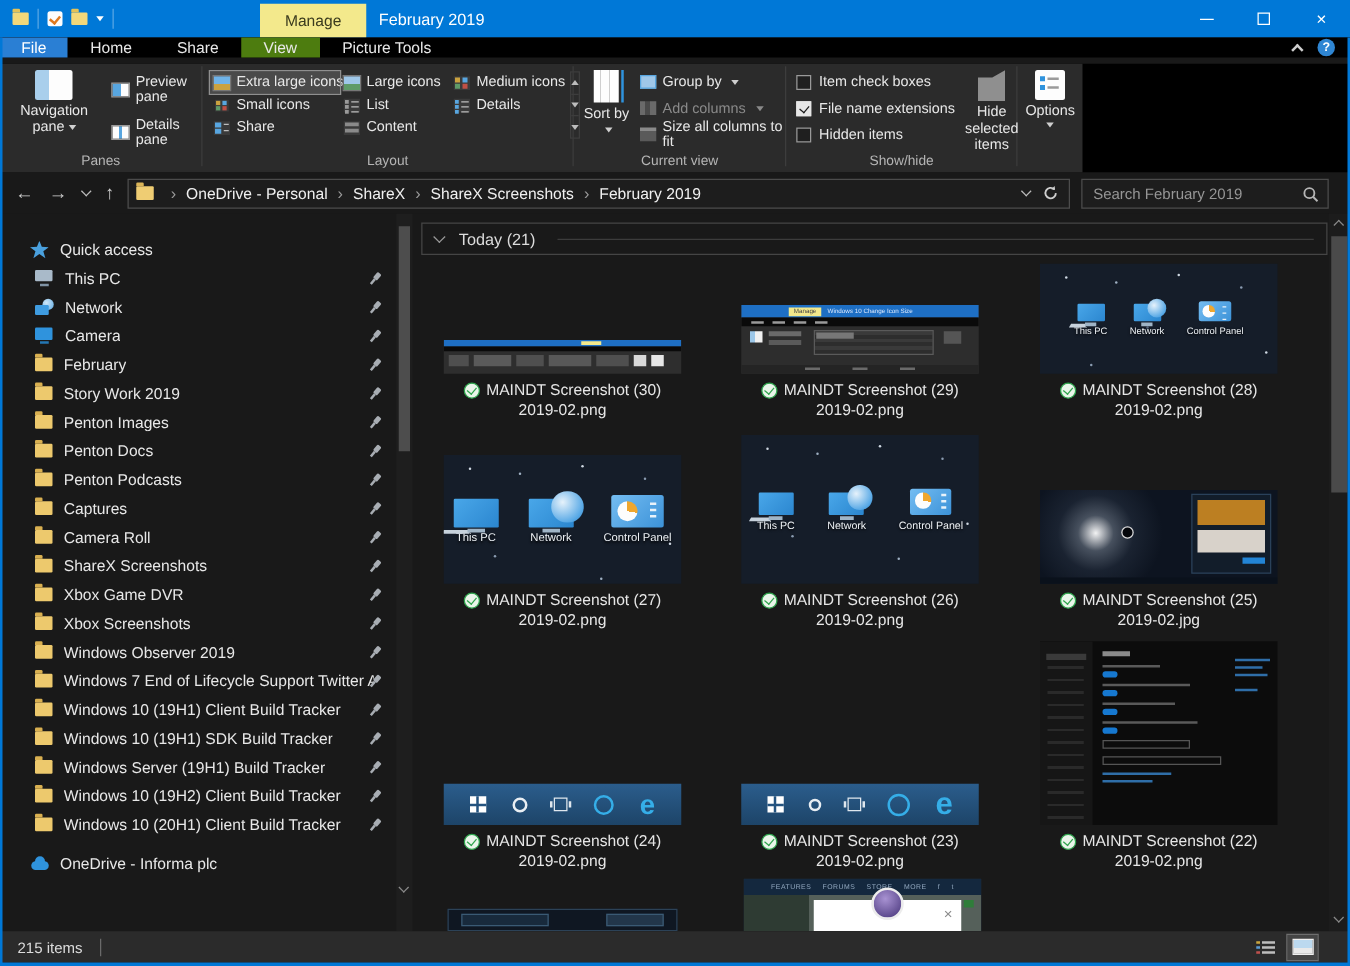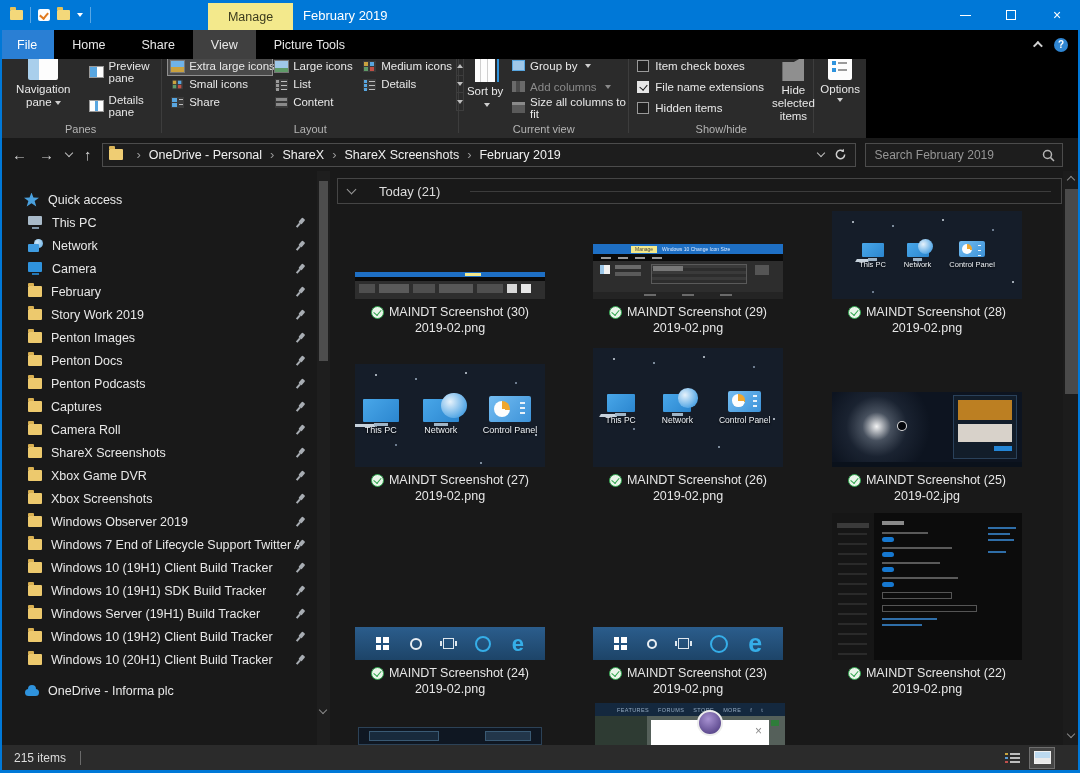--- a/index.html
+++ b/index.html
@@ -22,24 +22,24 @@
   .qat-check::after { content:""; position:absolute; left:3px; top:2px; width:4px; height:6px; border:solid #e07a20; border-width:0 2px 2px 0; transform:rotate(40deg); }
   .qat-caret { width:0; height:0; border-left:3.5px solid transparent; border-right:3.5px solid transparent; border-top:4px solid #fff; }
   .manage-chip { position:absolute; left:208px; top:3px; width:85px; height:27px; background:#f3e98c; color:#3b3b1e; font-size:12.5px; display:flex; align-items:center; justify-content:center; }
   .win-title { position:absolute; left:303px; top:0; height:30px; display:flex; align-items:center; color:#fff; font-size:13px; }
   .win-controls { position:absolute; right:0; top:0; height:30px; display:flex; }
   .wc-btn { width:46px; height:30px; display:flex; align-items:center; justify-content:center; color:#fff; font-size:14px; }
   .wc-max i { display:block; width:10px; height:10px; border:1px solid #fff; }
   .wc-min i { display:block; width:11px; height:1px; background:#fff; }
 
   
-  .tabrow { position:absolute; left:0; top:30px; width:1080px; height:29px; background:#000; display:flex; align-items:stretch; z-index:5; }
+  .tabrow { position:absolute; left:0; top:30px; width:1080px; height:16px; background:#000; display:flex; align-items:stretch; z-index:5; }
   .tab { padding:0 18px; display:flex; align-items:center; color:#e8e8e8; font-size:12.5px; }
   .tab-file { background:#2a7fd4; color:#fff; padding:0 17px; }
-  .tab-active { background:#404040; }
+  .tab-active { background:#4d7c0f; }
   .tabrow-right { margin-left:auto; display:flex; align-items:center; gap:14px; padding-right:12px; }
   .chev { display:inline-block; width:7px; height:7px; border:solid #cfcfcf; border-width:2px 2px 0 0; }
   .chev-up { transform:rotate(-45deg) translateY(2px); }
   .help-dot { width:14px; height:14px; border-radius:50%; background:#2f86d3; color:#fff; font-size:10px; font-weight:bold; display:flex; align-items:center; justify-content:center; }
 
   
   .ribbon { position:absolute; left:0; top:51px; width:1080px; height:87px; background:#000; }
   .ribbon-groups { position:absolute; left:0; top:0; width:866px; height:87px; background:#2b2b2b; display:flex; }
   .rgroup { position:relative; height:87px; }
   .glabel { position:absolute; left:0; right:0; bottom:3px; text-align:center; color:#b5b5b5; font-size:11px; }
@@ -150,21 +150,21 @@
   .icon-cloud::after { content:""; position:absolute; left:4px; bottom:4px; width:8px; height:8px; background:#2f93dd; border-radius:50%; }
   .od-gap { margin-top:8px; }
 
   
   .side-scroll { position:absolute; left:317px; top:0; width:13px; height:574px; background:#1e1e1e; }
   .ss-thumb { position:absolute; left:2px; top:10px; width:9px; height:180px; background:#4d4d4d; }
   .ss-down { position:absolute; left:3px; bottom:32px; width:6px; height:6px; border:solid #8a8a8a; border-width:0 1.5px 1.5px 0; transform:rotate(45deg); }
 
   
   .content { position:absolute; left:330px; top:0; width:733px; height:574px; overflow:hidden; }
-  .group-header { position:absolute; left:7px; top:7px; width:725px; height:26px; border:1px solid #454545; display:flex; align-items:center; padding:0 10px; gap:24px; color:#dcdcdc; font-size:13px; }
+  .group-header { position:absolute; left:7px; top:7px; width:725px; height:26px; border:1px solid #454545; display:flex; align-items:center; padding:0 10px; gap:12px; color:#dcdcdc; font-size:13px; }
   .gh-chev { width:7px; height:7px; border:solid #9a9a9a; border-width:0 1.6px 1.6px 0; transform:rotate(45deg); margin-top:-4px; }
   .gh-line { flex:1; height:1px; background:#3c3c3c; margin-left:6px; }
 
   .item { position:absolute; width:190px; }
   .thumb { width:190px; position:relative; overflow:hidden; }
   .cap { margin-top:5px; text-align:center; color:#e6e6e6; font-size:12.5px; line-height:16px; }
   .cap-l1 { display:flex; align-items:center; justify-content:center; gap:5px; }
   .sync { width:13px; height:13px; border-radius:50%; background:#eaf5ea; border:1.5px solid #2fa44d; position:relative; flex:none; }
   .sync::after { content:""; position:absolute; left:3px; top:1.5px; width:3.5px; height:6px; border:solid #2fa44d; border-width:0 1.7px 1.7px 0; transform:rotate(40deg); }
 

